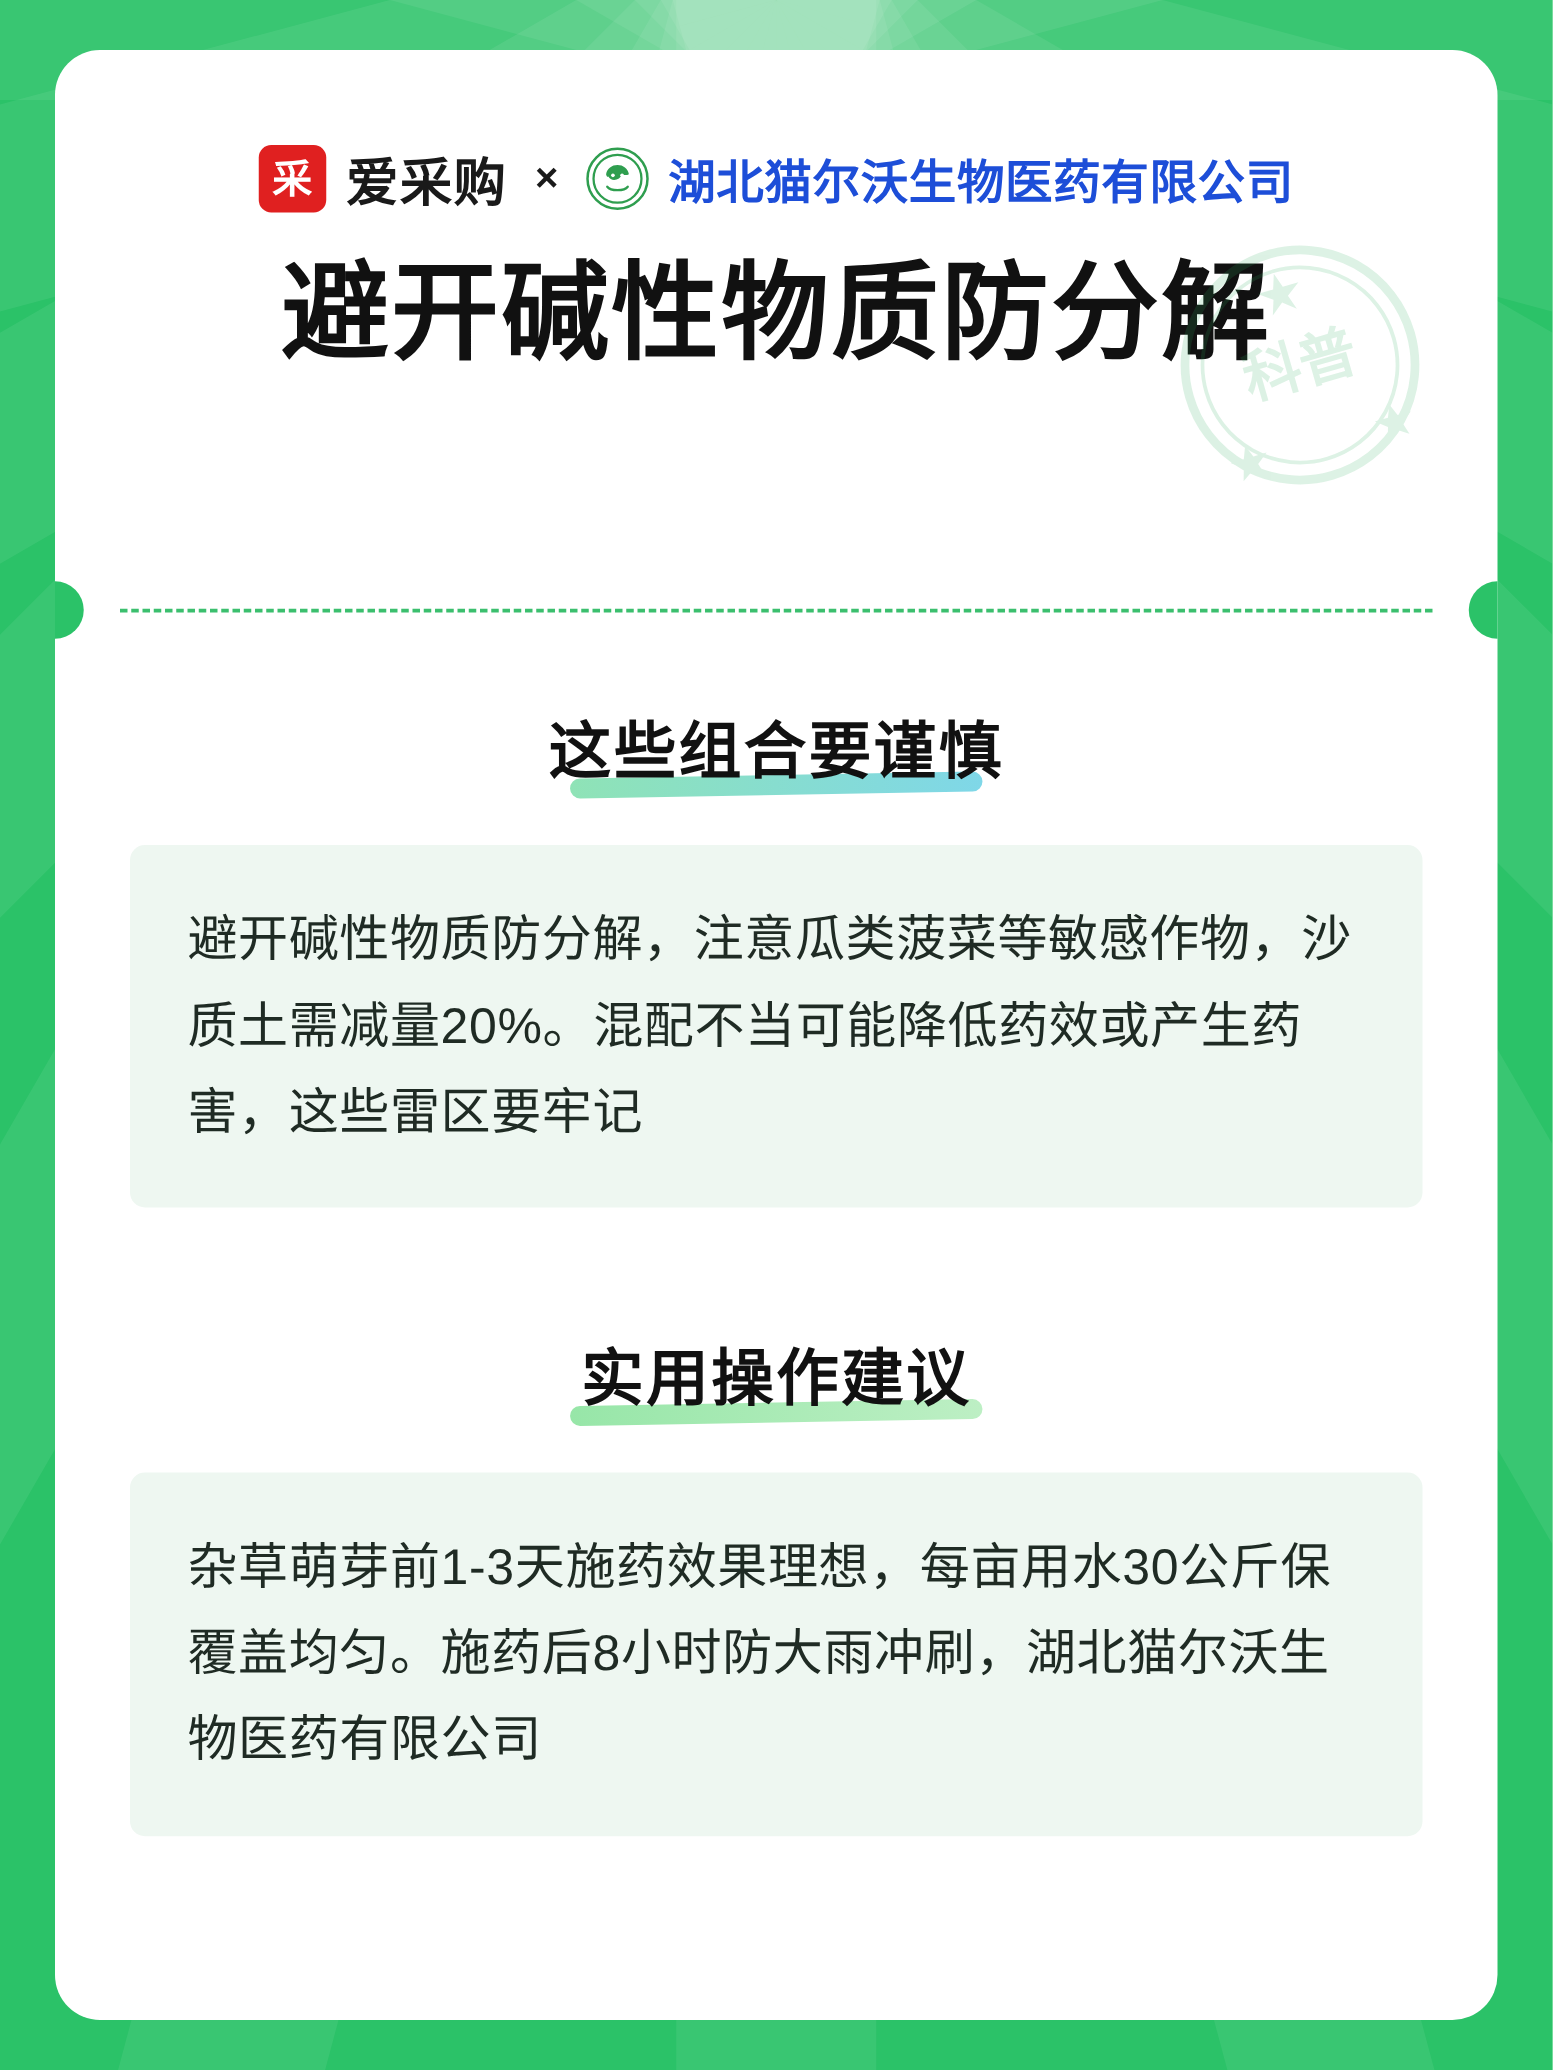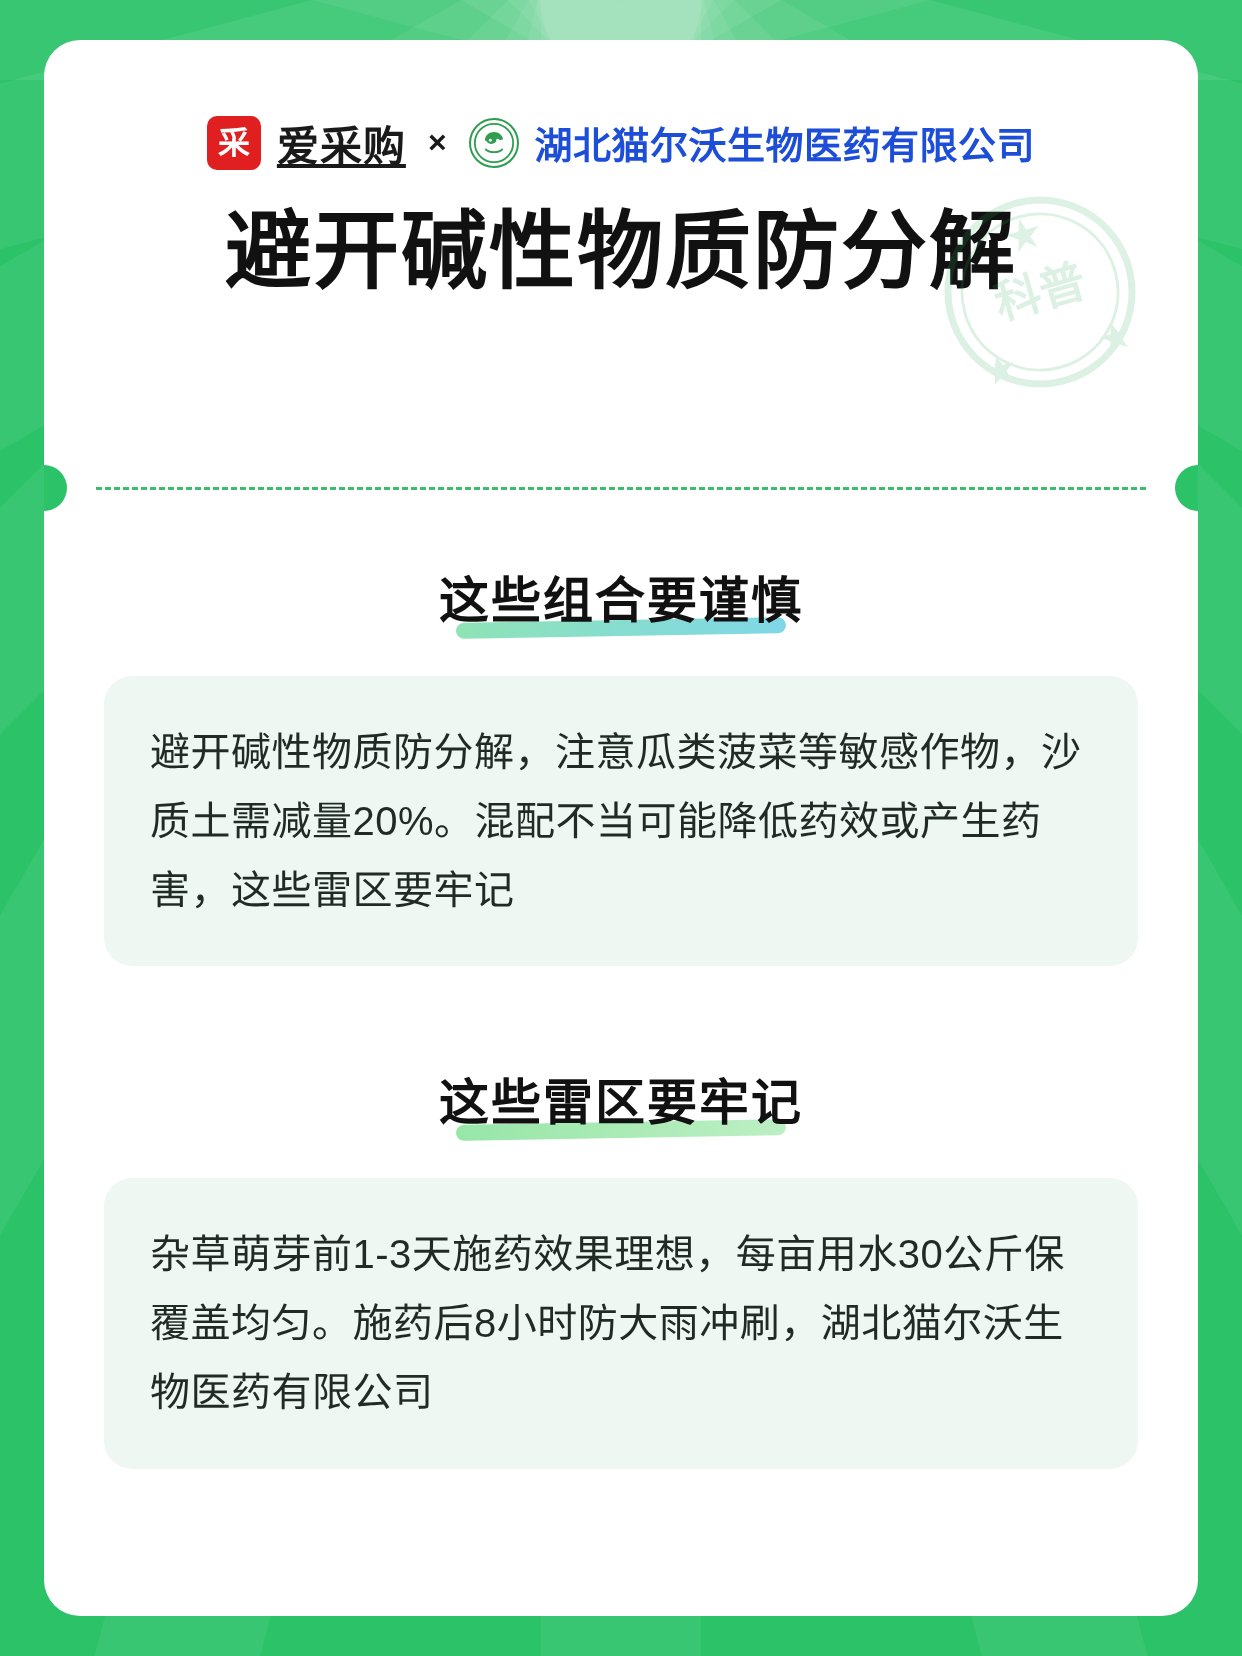--- a/index.html
+++ b/index.html
@@ -76,21 +76,20 @@
     display: flex;
     align-items: center;
     justify-content: center;
     line-height: 1;
   }
   .brand-name {
     font-size: 42px;
     font-weight: bold;
     color: #1a1a1a;
     letter-spacing: 1px;
-    text-decoration: underline;
   }
   .brand-x {
     font-size: 32px;
     color: #1a1a1a;
     font-weight: bold;
     margin: 0 6px;
   }
   .partner-logo {
     width: 46px;
     height: 46px;
@@ -172,21 +171,21 @@
     height: 16px;
     width: 330px;
     border-radius: 9px;
     z-index: 1;
   }
   .u-teal  { background: linear-gradient(90deg, #8fe3b6 0%, #7fd7e8 100%); }
   .u-green { background: linear-gradient(90deg, #97e6a8 0%, #bdefc4 100%); }
 
   .section-body {
     background: #eef7f1;
-    border-radius: 28px;
+    border-radius: 12px;
     padding: 42px 46px;
     font-size: 40px;
     line-height: 1.72;
     color: #1f2b24;
     letter-spacing: 0.5px;
   }
 </style>
 </head>
 <body>
 
@@ -258,19 +257,19 @@
       <div class="section-heading">
         <span class="underline u-teal"></span>
         <span class="heading-text">这些组合要谨慎</span>
       </div>
       <div class="section-body">避开碱性物质防分解，注意瓜类菠菜等敏感作物，沙质土需减量20%。混配不当可能降低药效或产生药害，这些雷区要牢记</div>
     </div>
 
     <div class="section">
       <div class="section-heading">
         <span class="underline u-green"></span>
-        <span class="heading-text">这些雷区要牢记</span>
+        <span class="heading-text">实用操作建议</span>
       </div>
       <div class="section-body">杂草萌芽前1-3天施药效果理想，每亩用水30公斤保覆盖均匀。施药后8小时防大雨冲刷，湖北猫尔沃生物医药有限公司</div>
     </div>
 
   </div>
 </div>
 
 </body></html>

